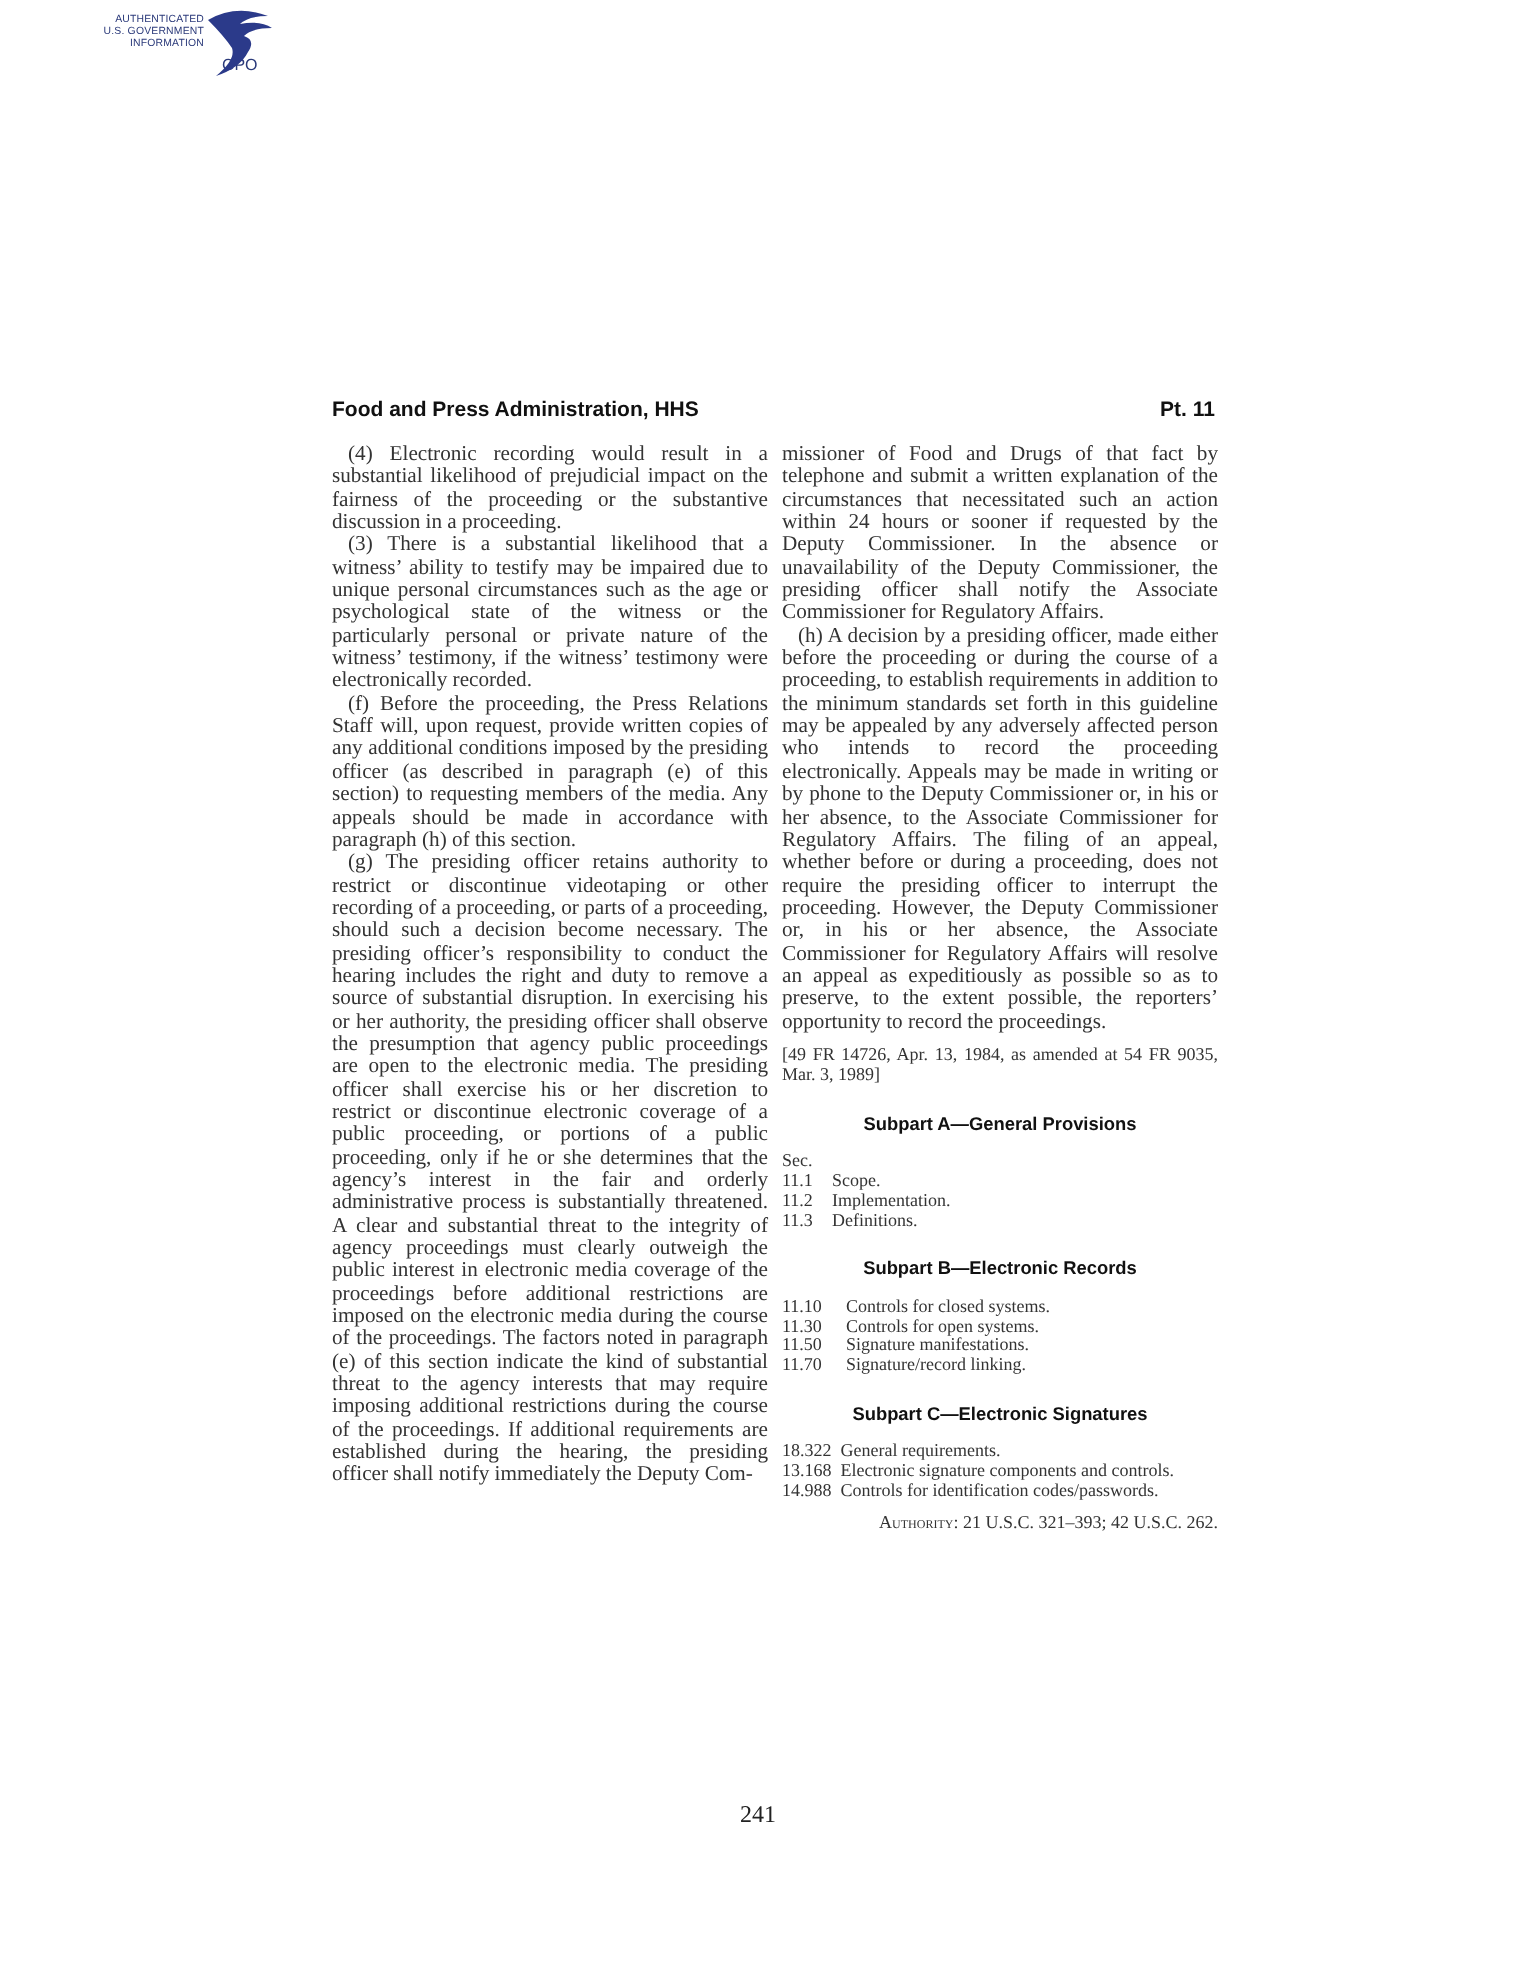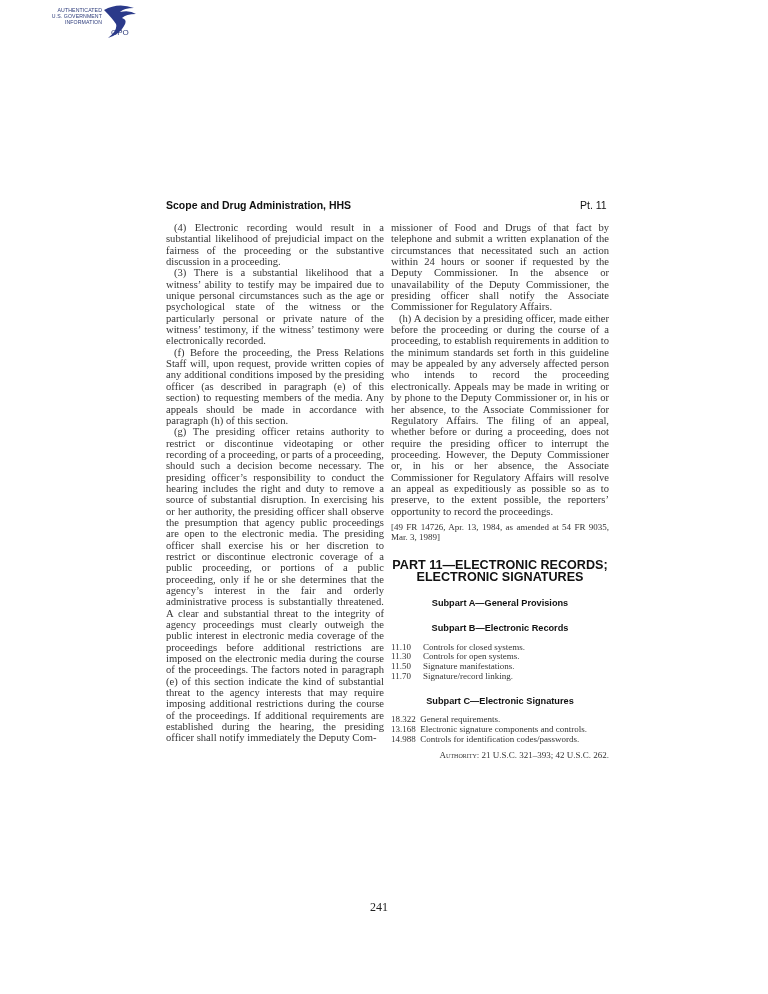--- a/index.html
+++ b/index.html
@@ -2,21 +2,21 @@
 <html><head>
 <meta charset="utf-8">
 <style>
   html, body { margin:0; padding:0; background:#fff; }
   body { width:768px; height:994px; position:relative; overflow:hidden; color:#222; }
   .logo { position:absolute; left:14px; top:4px; width:130px; height:40px; }
   .logo .txt { position:absolute; left:0; top:3px; width:88px; font-family:"Liberation Sans",sans-serif; font-size:5.2px; line-height:6px; color:#2b3a7a; text-align:right; letter-spacing:0.1px; }
   .logo .gpo { position:absolute; left:69px; top:24px; font-family:"Liberation Sans",sans-serif; font-size:8px; color:#2b3a7a;margin-left:28px; }
   .logo svg { position:absolute; left:86px; top:0; }
   .hdr-left { position:absolute; left:166px; top:199px; font-family:"Liberation Sans",sans-serif; font-weight:bold; font-size:10.5px; color:#111; }
-  .hdr-right { position:absolute; left:580px; top:199px; font-family:"Liberation Sans",sans-serif; font-weight:normal; font-size:10.5px; color:#111; }
+  .hdr-right { position:absolute; left:580px; top:199px; font-family:"Liberation Sans",sans-serif; font-weight:bold; font-size:10.5px; color:#111; }
   .col { position:absolute; top:222px; width:218px; font-family:"Liberation Serif",serif; font-size:10.6px; line-height:11.35px; color:#333; }
   .col.left { left:166px; }
   .col.right { left:391px; }
   .col p { margin:0; text-align:justify; text-indent:8px; }
   .col p.noind { text-indent:0; }
   .cite { margin-top:5px !important; font-size:9px; line-height:10.5px; text-indent:0 !important; }
   .part-title { margin-top:16px; text-align:center; font-family:"Liberation Sans",sans-serif; font-weight:bold; font-size:12.6px; line-height:12.5px; color:#111; }
   .subpart { text-align:center; font-family:"Liberation Sans",sans-serif; font-weight:bold; font-size:9.2px; color:#111; margin:14px 0 8px; }
   .toc { font-size:9px; line-height:9.8px; }
   .toc .row { display:flex; }
@@ -35,41 +35,52 @@
     <div>AUTHENTICATED</div>
     <div>U.S. GOVERNMENT</div>
     <div>INFORMATION</div>
   </div>
   <span class="gpo">GPO</span>
   <svg width="40" height="38" viewBox="0 0 40 38">
     <path d="M4 6 Q18 -2 34 4 Q24 4 20 8 Q30 6 36 10 Q26 10 22 14 Q28 16 24 22 Q20 30 8 34 Q18 26 16 20 Q12 14 4 6 Z" fill="#2b3a8a"></path>
   </svg>
 </div>
 
-<div class="hdr-left">Scope and Drug Administration, HHS</div>
+<div class="hdr-left">Food and Press Administration, HHS</div>
 <div class="hdr-right">Pt. 11</div>
 
 <div class="col left">
   <p>(4) Electronic recording would result in a substantial likelihood of prejudicial impact on the fairness of the proceeding or the substantive discussion in a proceeding.</p>
   <p>(3) There is a substantial likelihood that a witness’ ability to testify may be impaired due to unique personal circumstances such as the age or psychological state of the witness or the particularly personal or private nature of the witness’ testimony, if the witness’ testimony were electronically recorded.</p>
   <p>(f) Before the proceeding, the Press Relations Staff will, upon request, provide written copies of any additional conditions imposed by the presiding officer (as described in paragraph (e) of this section) to requesting members of the media. Any appeals should be made in accordance with paragraph (h) of this section.</p>
   <p>(g) The presiding officer retains authority to restrict or discontinue videotaping or other recording of a proceeding, or parts of a proceeding, should such a decision become necessary. The presiding officer’s responsibility to conduct the hearing includes the right and duty to remove a source of substantial disruption. In exercising his or her authority, the presiding officer shall observe the presumption that agency public proceedings are open to the electronic media. The presiding officer shall exercise his or her discretion to restrict or discontinue electronic coverage of a public proceeding, or portions of a public proceeding, only if he or she determines that the agency’s interest in the fair and orderly administrative process is substantially threatened. A clear and substantial threat to the integrity of agency proceedings must clearly outweigh the public interest in electronic media coverage of the proceedings before additional restrictions are imposed on the electronic media during the course of the proceedings. The factors noted in paragraph (e) of this section indicate the kind of substantial threat to the agency interests that may require imposing additional restrictions during the course of the proceedings. If additional requirements are established during the hearing, the presiding officer shall notify immediately the Deputy Com-</p>
 </div>
 
 <div class="col right">
   <p class="noind">missioner of Food and Drugs of that fact by telephone and submit a written explanation of the circumstances that necessitated such an action within 24 hours or sooner if requested by the Deputy Commissioner. In the absence or unavailability of the Deputy Commissioner, the presiding officer shall notify the Associate Commissioner for Regulatory Affairs.</p>
   <p>(h) A decision by a presiding officer, made either before the proceeding or during the course of a proceeding, to establish requirements in addition to the minimum standards set forth in this guideline may be appealed by any adversely affected person who intends to record the proceeding electronically. Appeals may be made in writing or by phone to the Deputy Commissioner or, in his or her absence, to the Associate Commissioner for Regulatory Affairs. The filing of an appeal, whether before or during a proceeding, does not require the presiding officer to interrupt the proceeding. However, the Deputy Commissioner or, in his or her absence, the Associate Commissioner for Regulatory Affairs will resolve an appeal as expeditiously as possible so as to preserve, to the extent possible, the reporters’ opportunity to record the proceedings.</p>
   <p class="cite">[49 FR 14726, Apr. 13, 1984, as amended at 54 FR 9035, Mar. 3, 1989]</p>
 
-  <div class="part-title">
-    <div>PART 11—ELECTRONIC RECORDS;</div>
-    <div>ELECTRONIC SIGNATURES</div>
-  </div>
 
   <div class="subpart">Subpart A—General Provisions</div>
+  <div class="toc">
+    <div>Sec.</div>
+    <div class="row">
+        <span class="num">11.1</span>
+        <span>Scope.</span>
+      </div>
+    <div class="row">
+        <span class="num">11.2</span>
+        <span>Implementation.</span>
+      </div>
+    <div class="row">
+        <span class="num">11.3</span>
+        <span>Definitions.</span>
+      </div>
+  </div>
 
   <div class="subpart">Subpart B—Electronic Records</div>
   <div class="toc">
     <div class="row">
         <span class="num w">11.10</span>
         <span>Controls for closed systems.</span>
       </div>
     <div class="row">
         <span class="num w">11.30</span>
         <span>Controls for open systems.</span>

